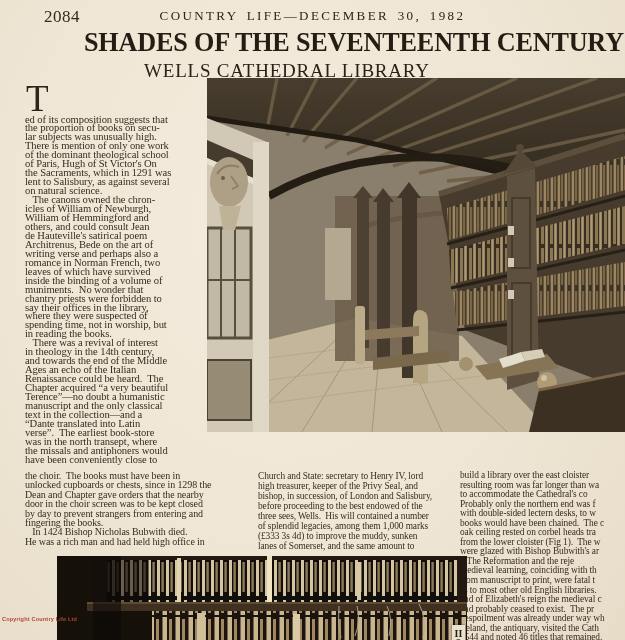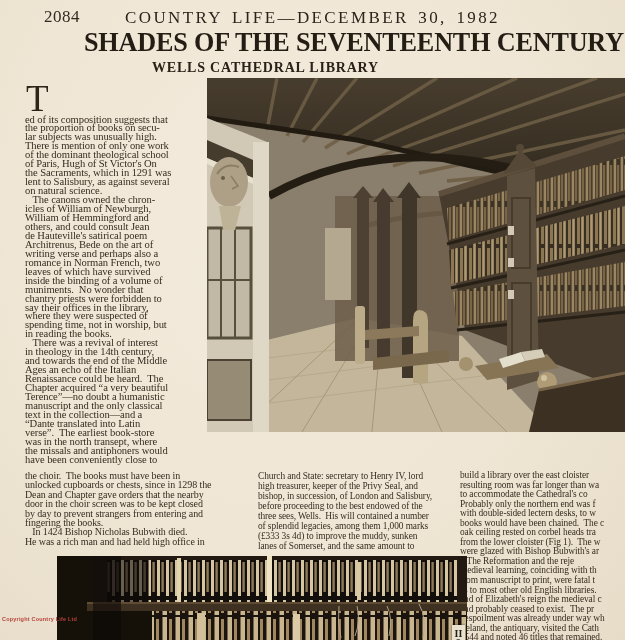--- a/index.html
+++ b/index.html
@@ -5,23 +5,23 @@
   html,body{margin:0;padding:0;background:#555;}
   #page{
     position:relative;width:625px;height:640px;overflow:hidden;
     background:#efe6d5;
     background-image:radial-gradient(ellipse at 45% 35%, #f3ebdc 0%, #efe6d5 55%, #e7dcc8 100%);
     font-family:"Liberation Serif", serif;color:#332a20;
   }
   .abs{position:absolute;}
   .pre{white-space:pre;}
   #page-number{left:44px;top:7px;font-size:17px;letter-spacing:.5px;}
-  #masthead{left:0;right:0;top:8px;text-align:center;font-size:17px;letter-spacing:2.4px;word-spacing:3px;color:#2c241b;}
+  #masthead{left:0;right:0;top:8px;text-align:center;font-size:13px;letter-spacing:2.4px;word-spacing:3px;color:#2c241b;}
   #headline{left:84px;top:27px;font-size:27px;font-weight:bold;color:#241d14;white-space:nowrap;letter-spacing:-.2px;transform:scaleX(.97);transform-origin:left;}
-  #subtitle{left:152px;top:60px;font-size:14px;font-weight:bold;letter-spacing:.8px;color:#2a2219;}
+  #subtitle{left:144px;top:60px;font-size:19px;font-weight:normal;letter-spacing:.8px;color:#2a2219;}
   #byline{left:392px;top:60px;font-size:13px;font-weight:bold;letter-spacing:1px;color:#2a2219;}
   #byline .pfx{font-style:italic;font-weight:bold;letter-spacing:0;}
   .bodytext{font-size:10.6px;line-height:8.95px;letter-spacing:-.1px;color:#372d21;}
   #dropcap{left:26px;top:86px;font-size:37px;line-height:26px;color:#2e2518;}
   #col1-first{left:57px;top:89px;}
   #col1-rest{left:25px;top:115.5px;width:186px;}
   #col1-lower{left:25px;top:471px;width:230px;font-size:10px;line-height:9.4px;}
   #col2{left:258px;top:471px;width:200px;font-size:9.4px;line-height:10px;letter-spacing:-.1px;}
   #col3{left:460px;top:471px;width:168px;font-size:9.4px;line-height:9.55px;letter-spacing:-.1px;overflow:hidden;height:172px;}
   #main-photo{left:207px;top:78px;width:418px;height:354px;}

